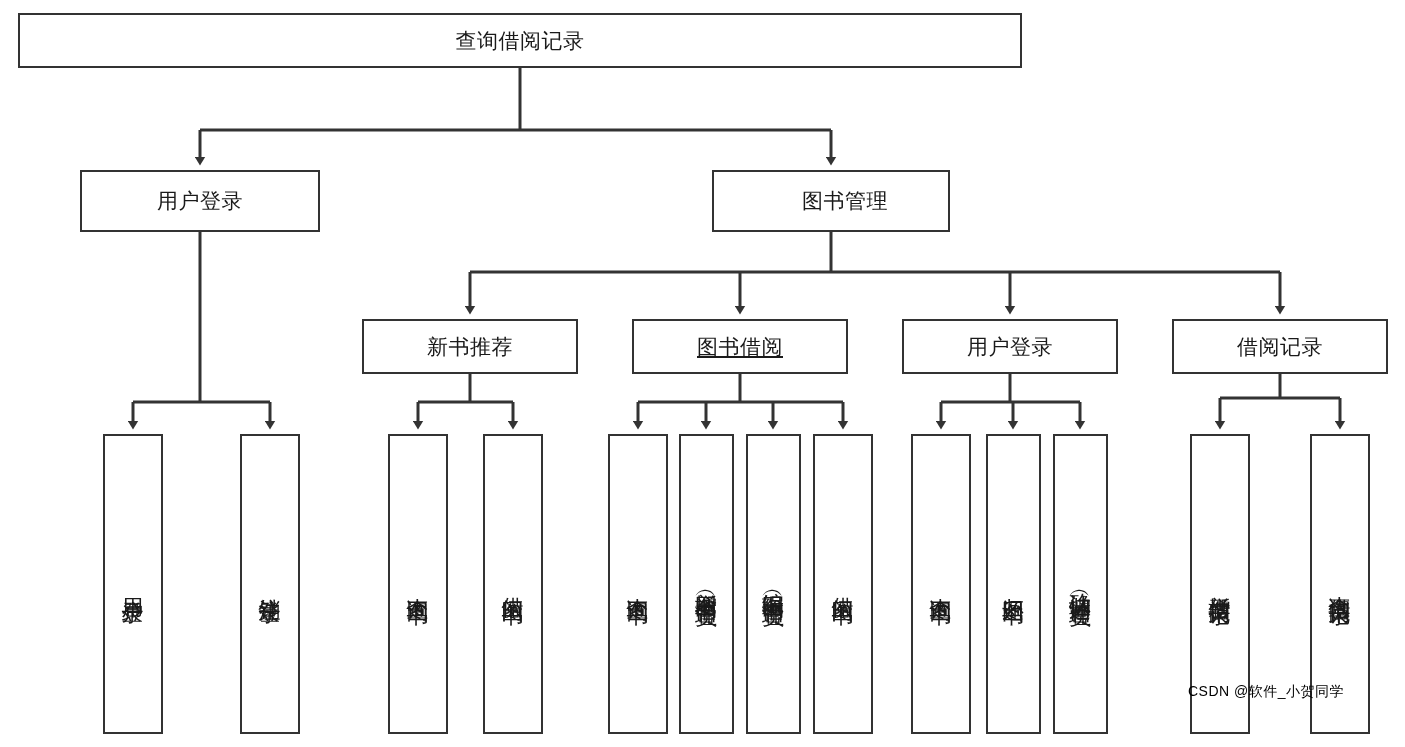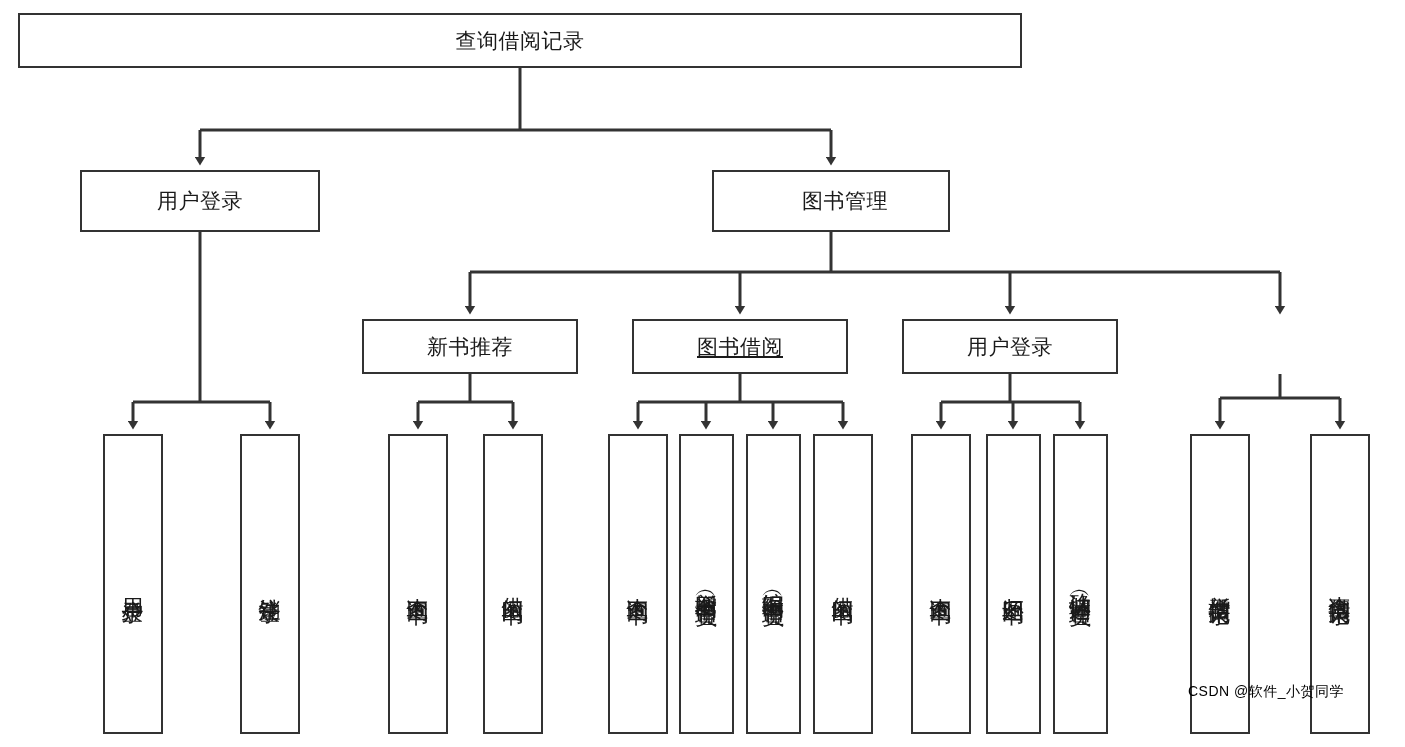--- a/index.html
+++ b/index.html
@@ -140,20 +140,23 @@
 
   <div class="node horiz" id="node-l3-0" style="left: 362px; top: 319px; width: 216px; height: 55px; justify-content: center;">
     <span>新书推荐</span>
   </div>
   <div class="node horiz" id="node-l3-1" style="left: 632px; top: 319px; width: 216px; height: 55px; text-decoration: underline;">
     <span>图书借阅</span>
   </div>
   <div class="node horiz" id="node-l3-2" style="left: 902px; top: 319px; width: 216px; height: 55px;">
     <span>用户登录</span>
   </div>
+  <div class="node horiz" id="node-l3-3" style="left: 1172px; top: 319px; width: 216px; height: 55px;">
+    <span>借阅记录</span>
+  </div>
 
   <div class="node vert" id="node-leaf-0" style="left: 103px; top: 434px; width: 60px; height: 300px;">
     <span class="vtext">用户登录</span>
   </div>
   <div class="node vert" id="node-leaf-1" style="left: 240px; top: 434px; width: 60px; height: 300px;">
     <span class="vtext">注销登录</span>
   </div>
   <div class="node vert" id="node-leaf-2" style="left: 388px; top: 434px; width: 60px; height: 300px;">
     <span class="vtext">查询图书</span>
   </div>

